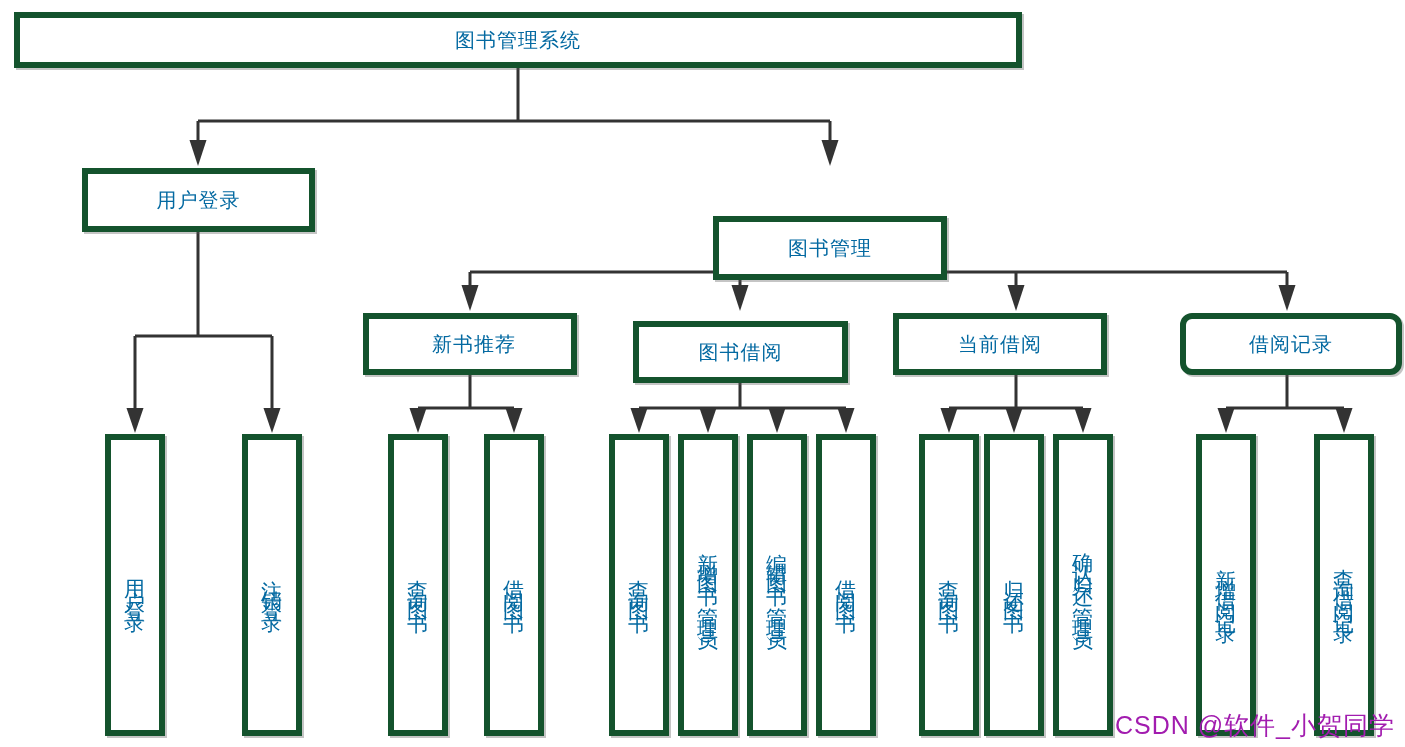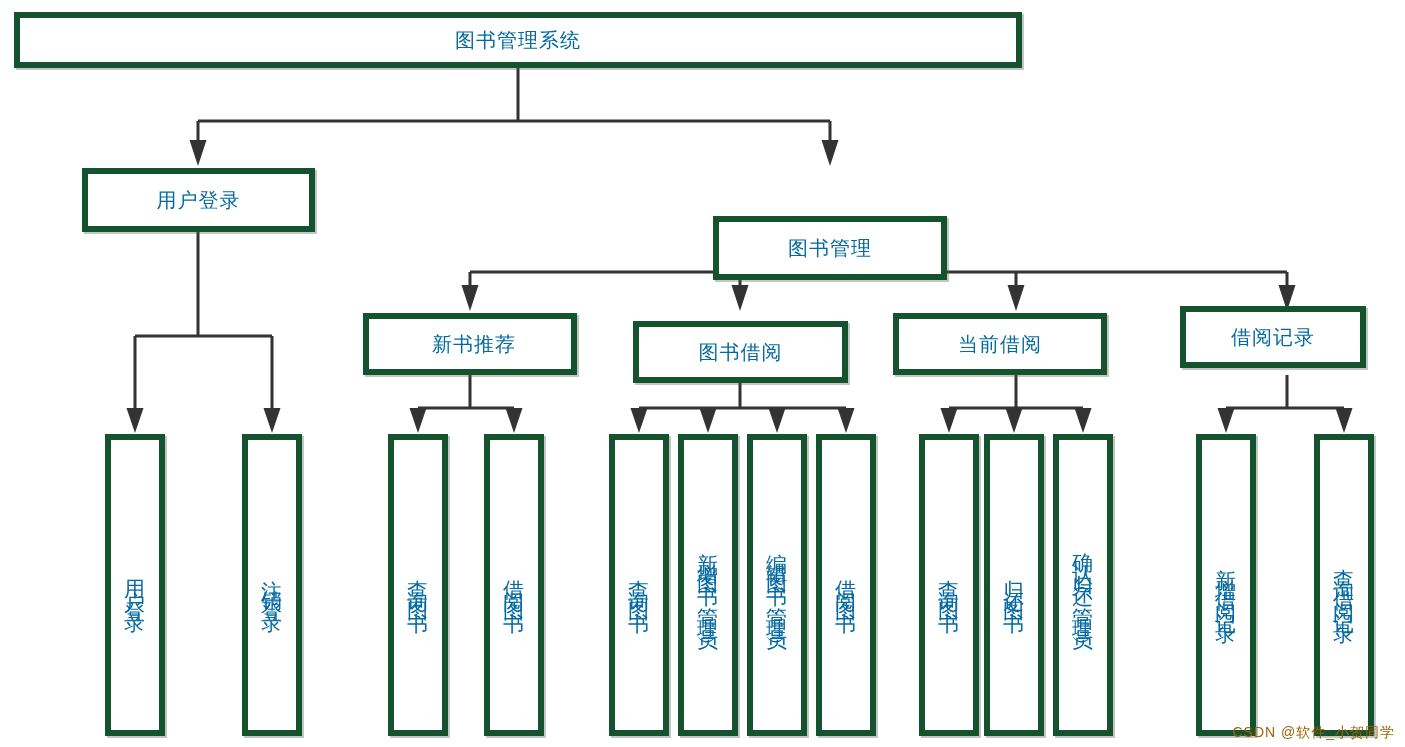--- a/index.html
+++ b/index.html
@@ -9,21 +9,21 @@
   }
   svg.connectors{position:absolute;left:0;top:0;width:1405px;height:747px;}
   .box{
     position:absolute;box-sizing:border-box;border:6px solid #14532d;background:#ffffff;
     display:flex;align-items:center;justify-content:center;color:#0369a1;
     box-shadow:2px 2px 0 rgba(90,90,90,0.35);
   }
   .box.h{font-size:20px;letter-spacing:1px;white-space:nowrap;}
   .box.v{writing-mode:vertical-rl;font-size:21px;letter-spacing:11px;line-height:1;}
   .watermark{
-    position:absolute;right:10px;bottom:5px;font-size:14px;color:#a16207;
+    position:absolute;right:10px;bottom:5px;font-size:25px;color:#a21caf;
     letter-spacing:1px;z-index:5;white-space:nowrap;
   }
 </style>
 </head>
 <body>
 
 <div class="canvas">
 
   <svg class="connectors" viewBox="0 0 1405 747" fill="none" stroke="#333333" stroke-width="3">
 
@@ -76,21 +76,21 @@
   </svg>
 
   <div class="box h" style="left:14px;top:12px;width:1008px;height:56px;">图书管理系统</div>
 
   <div class="box h" style="left:82px;top:168px;width:233px;height:64px;">用户登录</div>
   <div class="box h" style="left:713px;top:168px;width:234px;height:64px;margin-top:48px;">图书管理</div>
 
   <div class="box h" style="left:363px;top:313px;width:214px;height:62px;padding-left:8px;">新书推荐</div>
   <div class="box h" style="left:633px;top:313px;width:215px;height:62px;margin-top:8px;">图书借阅</div>
   <div class="box h" style="left:893px;top:313px;width:214px;height:62px;">当前借阅</div>
-  <div class="box h" style="left:1180px;top:306px;width:186px;height:62px;">借阅记录</div>
+  <div class="box h" style="left:1180px;top:313px;width:222px;height:62px;border-radius:12px;">借阅记录</div>
 
   <div class="box v" style="left:105px;top:434px;width:60px;height:302px;">用户登录</div>
   <div class="box v" style="left:242px;top:434px;width:60px;height:302px;">注销登录</div>
 
   <div class="box v" style="left:388px;top:434px;width:60px;height:302px;">查询图书</div>
   <div class="box v" style="left:484px;top:434px;width:60px;height:302px;">借阅图书</div>
 
   <div class="box v" style="left:609px;top:434px;width:60px;height:302px;">查询图书</div>
   <div class="box v" style="left:678px;top:434px;width:60px;height:302px;">新增图书（管理员）</div>
   <div class="box v" style="left:747px;top:434px;width:60px;height:302px;">编辑图书（管理员）</div>

